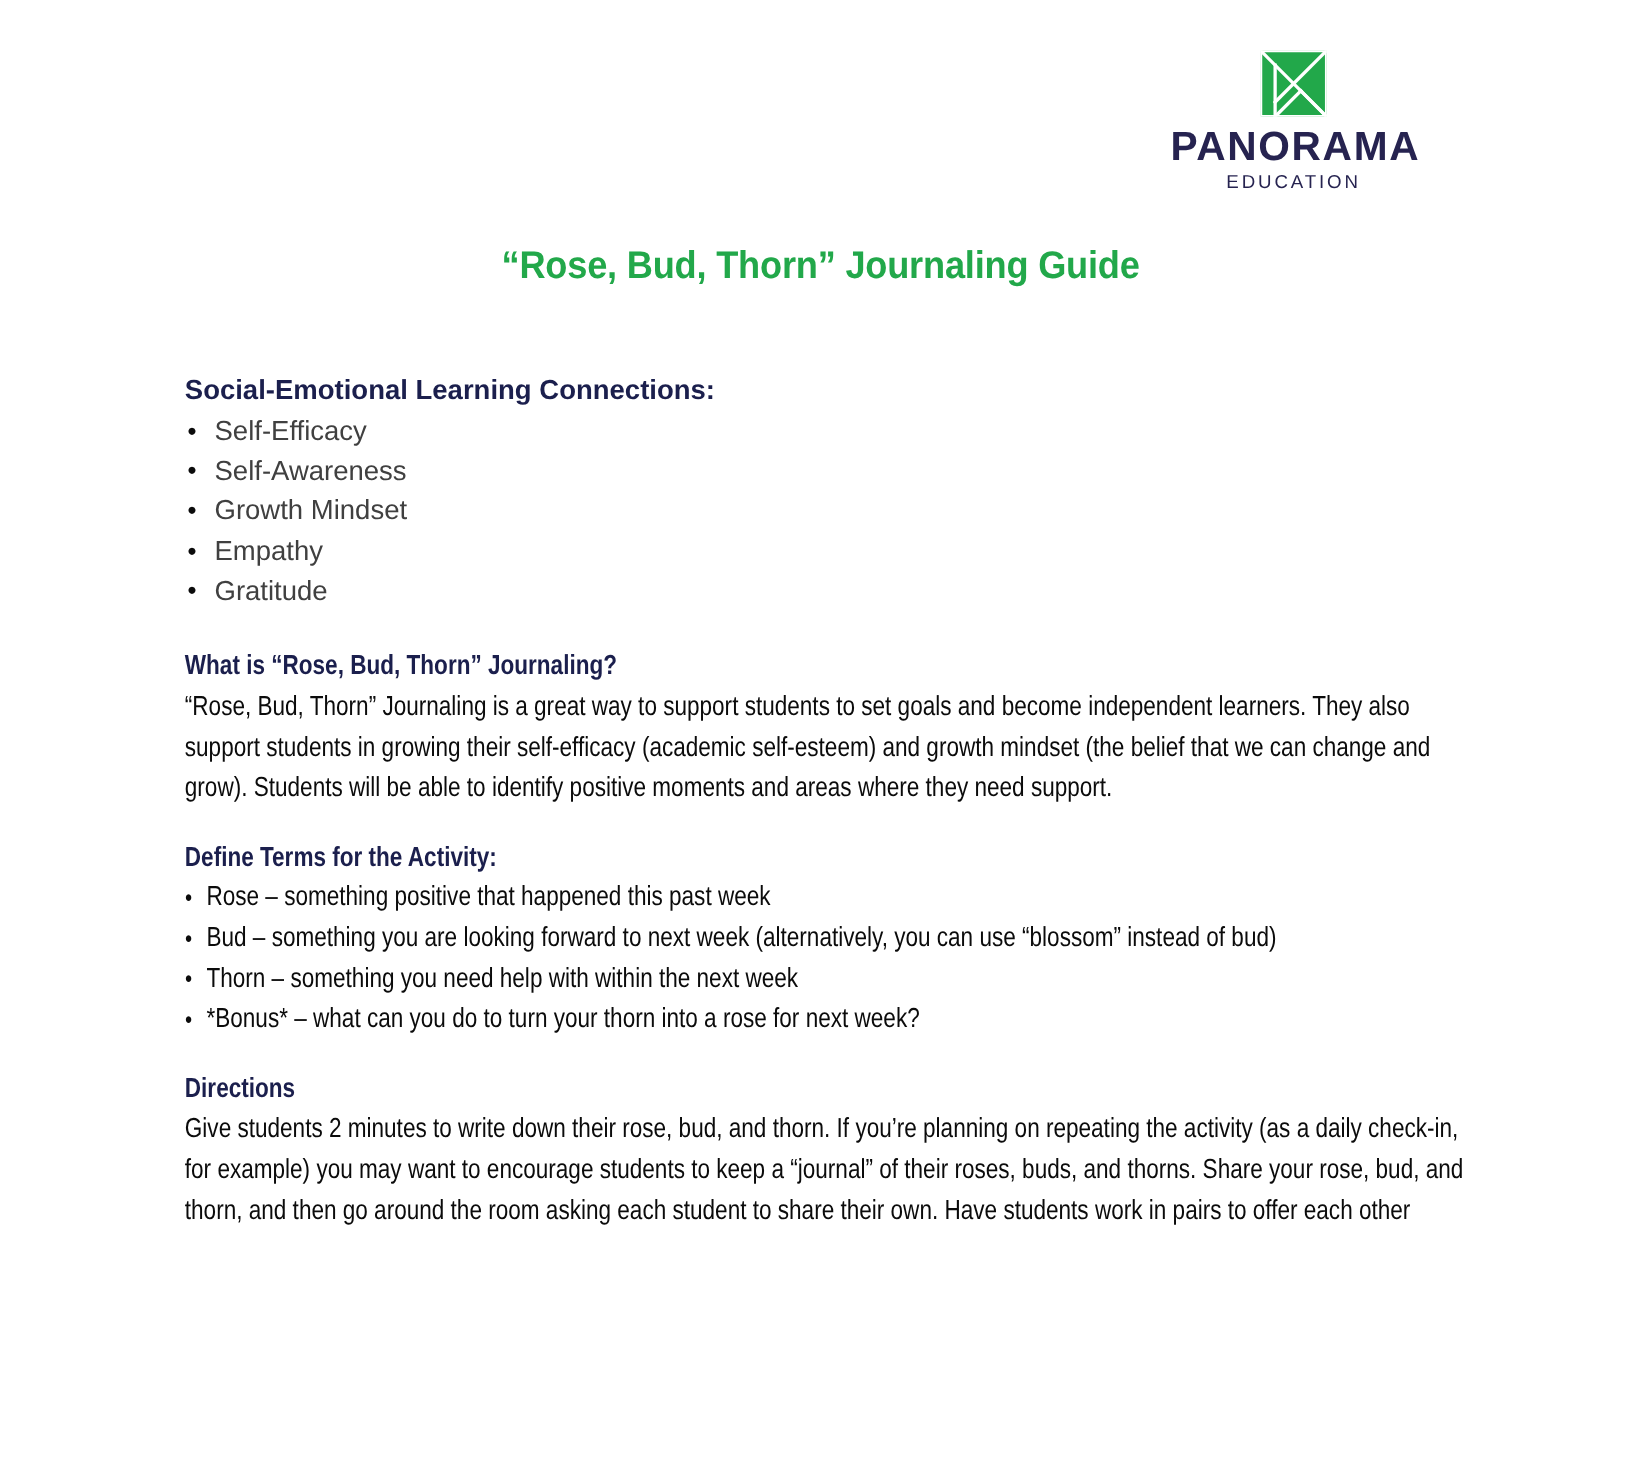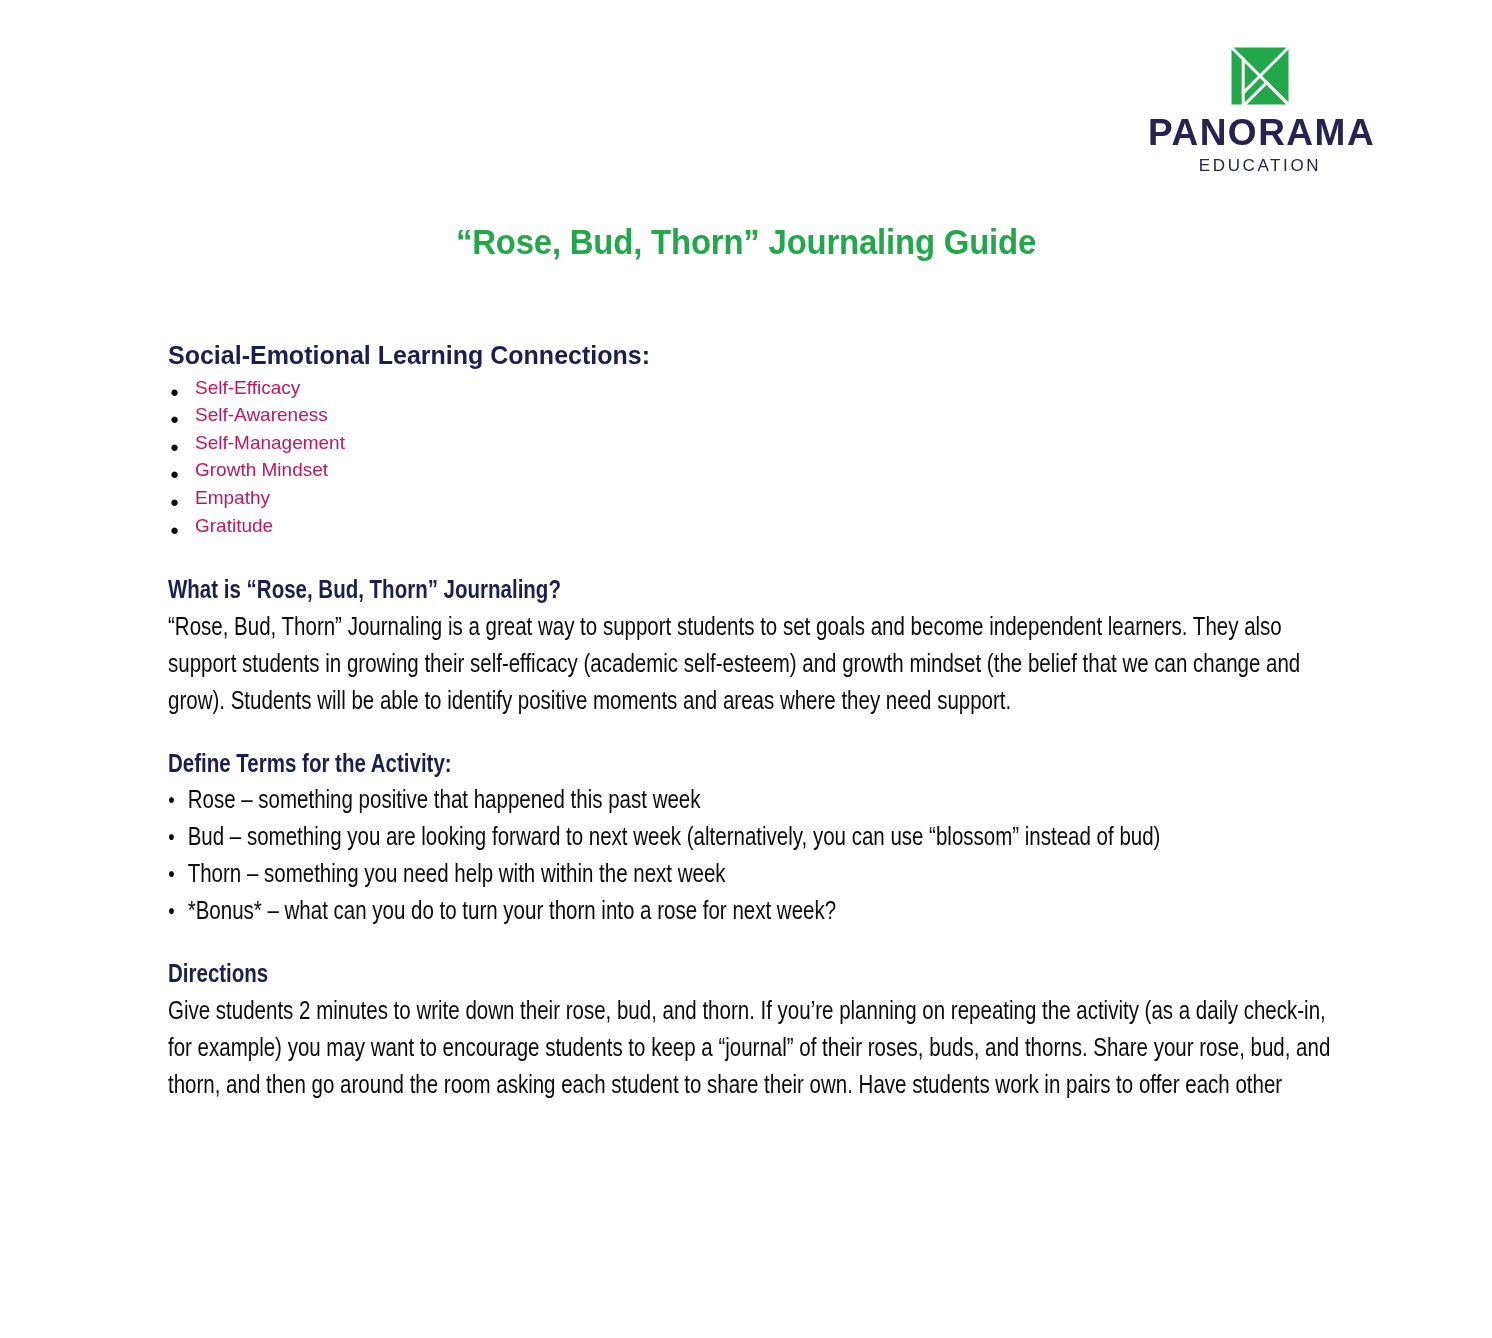--- a/index.html
+++ b/index.html
@@ -21,21 +21,21 @@
     width: 1492px;
     height: 1338px;
     background: #ffffff;
     overflow: hidden;
   }
 
   
   .logo-block {
     position: absolute;
     top: 46px;
-    left: 1148px;
+    left: 1064px;
     width: 224px;
     text-align: center;
   }
   .logo-mark {
     width: 60px;
     height: 60px;
     margin: 0 auto 8px auto;
     display: block;
   }
   .logo-wordmark {
@@ -96,22 +96,22 @@
 
   ul.bullets {
     list-style: none;
     margin: 0;
     padding: 0;
   }
   ul.bullets li {
     position: relative;
     padding-left: 27px;
     font-family: "Liberation Sans", sans-serif;
-    font-size: 19px;
-    color: #be185d;
+    font-size: 25px;
+    color: #404040;
     line-height: 1.455;
     margin: 0;
   }
   ul.bullets li::before {
     content: "\25CF";
     position: absolute;
     left: 2px;
     top: 0;
     font-size: 15px;
     line-height: 2.42;
@@ -190,21 +190,20 @@
 
   <div class="doc-title">“Rose, Bud, Thorn” Journaling Guide</div>
 
   <div class="content">
 
     <div>
       <div class="sec-heading">Social-Emotional Learning Connections:</div>
       <ul class="bullets">
         <li>Self-Efficacy</li>
         <li>Self-Awareness</li>
-        <li>Self-Management</li>
         <li>Growth Mindset</li>
         <li>Empathy</li>
         <li>Gratitude</li>
       </ul>
     </div>
 
     <div class="gap-lg"></div>
 
     <div>
       <div class="sec-heading condensed">What is “Rose, Bud, Thorn” Journaling?</div>

